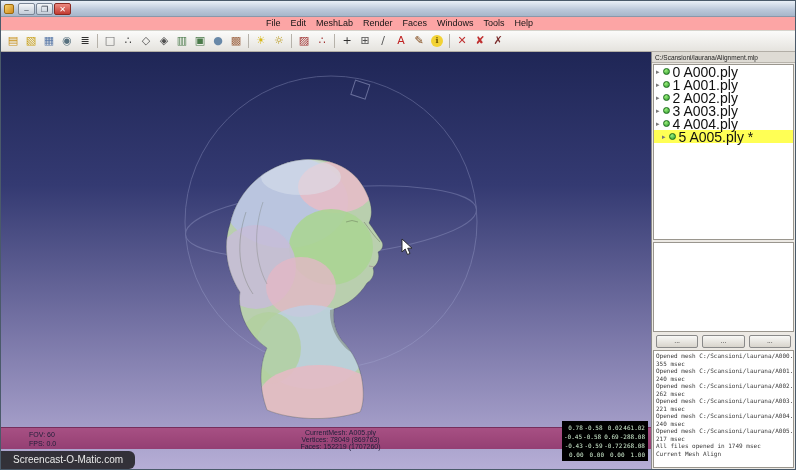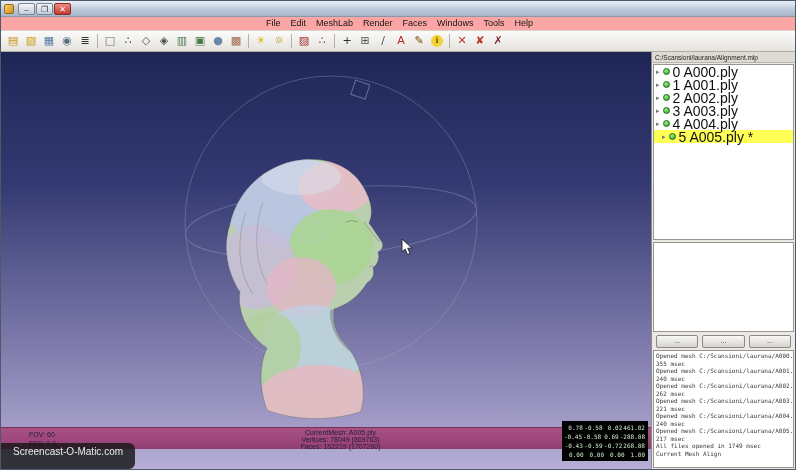--- a/index.html
+++ b/index.html
@@ -50,21 +50,21 @@
   .layer-row.selected { background:#ffff55;padding-left:8px; }
   .layer-arrow { color:#787878; font-size:7px; flex:0 0 auto; }
   .layer-dot { width:7px; height:7px; border-radius:50%; background:radial-gradient(circle at 35% 30%,#9cf07c,#2f9a2f); border:1px solid #1a6a1a; flex:0 0 auto; }
   .layer-label { font-size:14px; color:#101010; white-space:nowrap; }
   .mid-box { flex:0 0 90px; background:#fff; border:1px solid #9a968e; margin:1px; }
   .btn-row { flex:0 0 16px; display:flex; gap:4px; padding:1px 4px; align-items:center; }
   .panel-btn { flex:1; height:13px; font-size:7px; line-height:10px; border:1px solid #8a8a8a; background:linear-gradient(#f8f8f6,#d8d4cc); border-radius:2px; color:#333; padding:0; }
   .log-box { flex:1; background:#fff; border:1px solid #9a968e; margin:1px; overflow:hidden; padding:1px 2px; }
   .log-line { font-family:"DejaVu Sans Mono",monospace; font-size:6px; line-height:7.5px; color:#3a3a3a; white-space:nowrap; }
 
-  .watermark { position:absolute; left:1px; bottom:1px; height:26px; line-height:18px; padding:0 12px; background:rgba(22,22,22,0.82); color:#e9e9e9; font-size:10px; border-radius:0 6px 6px 0; z-index:50; }
+  .watermark { position:absolute; left:1px; bottom:1px; height:18px; line-height:18px; padding:0 12px; background:rgba(22,22,22,0.82); color:#e9e9e9; font-size:10px; border-radius:0 6px 6px 0; z-index:50; }
 </style>
 </head>
 <body>
 
 <div class="window">
 
   <div class="titlebar">
     <div class="app-icon"></div>
     <div class="win-controls">
       <div class="win-btn">–</div>

